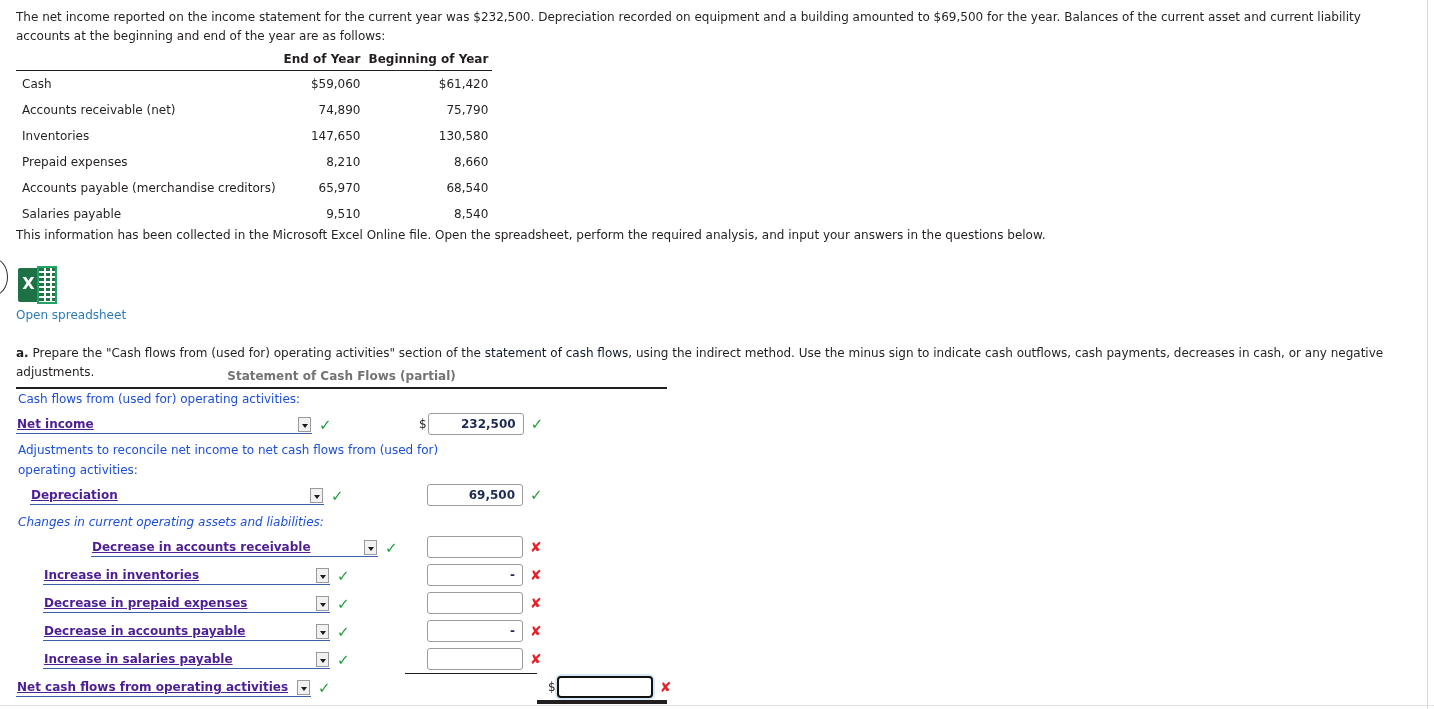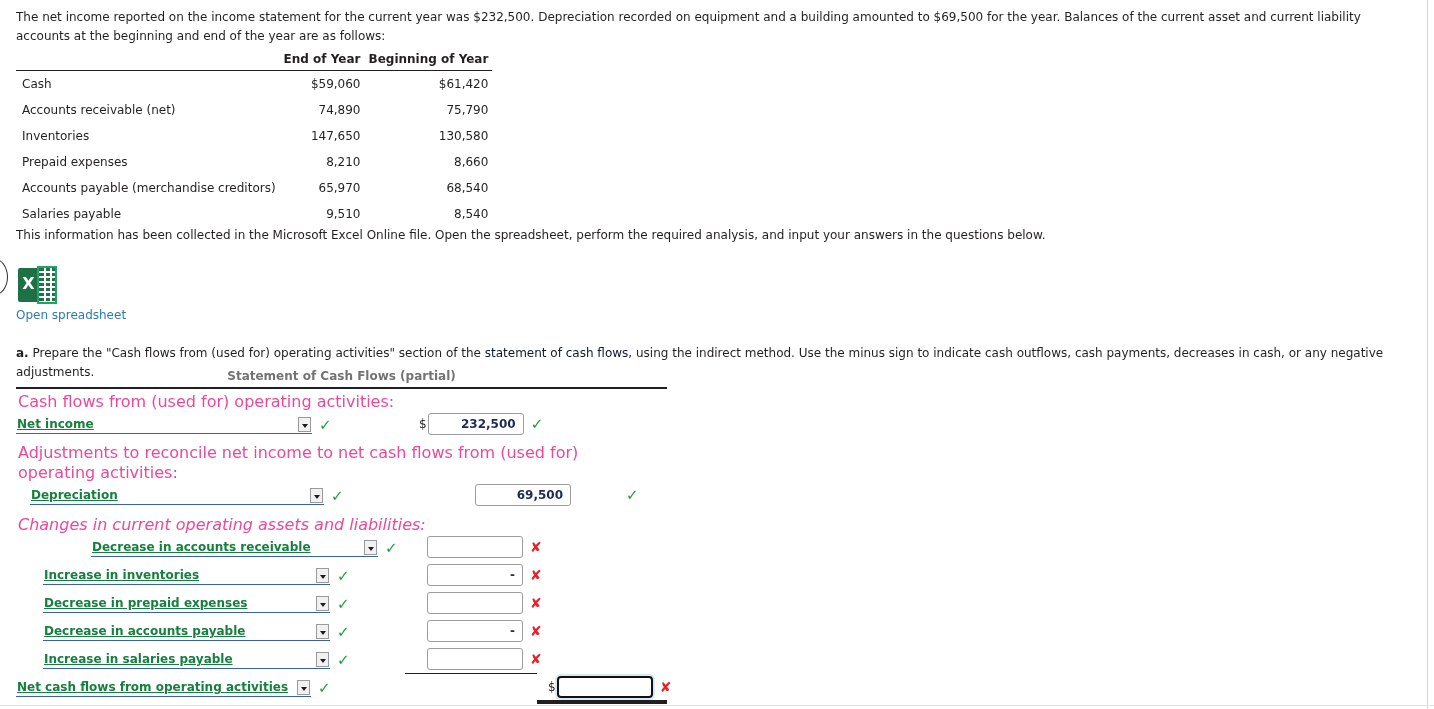--- a/index.html
+++ b/index.html
@@ -142,22 +142,22 @@
   }
   #statement-title-rule {
     position: absolute;
     left: 16px; top: 387px;
     width: 651px; height: 2px;
     background: #231f20;
   }
 
   .stmt-line {
     position: absolute;
-    font-size: 16px;
-    color: #ec4899;
+    font-size: 12px;
+    color: #1d4ed8;
     white-space: nowrap;
   }
   #line-cashflows-from { left: 18px; top: 392px; }
   #line-adjustments-1  { left: 18px; top: 443px; }
   #line-adjustments-2  { left: 18px; top: 463px; }
   #line-changes        { left: 18px; top: 515px; font-style: italic; }
 
   
   .stmt-row {
     position: absolute;
@@ -172,21 +172,21 @@
     height: 18px;
     border-bottom: 1px solid #3b5fa8;
     box-sizing: border-box;
   }
   .select-text {
     position: absolute;
     left: 0; top: 0;
     line-height: 17px;
     font-size: 12px;
     font-weight: bold;
-    color: #15803d;
+    color: #4c1d95;
     text-decoration: underline;
     white-space: nowrap;
     padding-left: 1px;
   }
   .select-arrow {
     position: absolute;
     right: 1px; top: 1px;
     width: 13px; height: 15px;
     background: #f1f1f1;
     border: 1px solid #9a9a9a;
@@ -357,21 +357,21 @@
       <input type="text" class="amount-box" value="232,500" style="">
       <span class="mark mark-correct">✓</span>
     </div>
     <div class="stmt-row" style="left: 30px; top: 484px;">
       <span class="select-wrap" style="width: 294px;">
         <span class="select-text">Depreciation</span>
         <span class="select-arrow"></span>
       </span>
       <span class="mark mark-correct">✓</span>
     </div>
-    <div class="stmt-row" style="left: 419px; top: 483px; gap: 48px;">
+    <div class="stmt-row" style="left: 419px; top: 483px;">
       <span style="display: inline-block; width: 8px;"></span>
       <input type="text" class="amount-box" value="69,500" style="">
       <span class="mark mark-correct">✓</span>
     </div>
     <div class="stmt-row" style="left: 43px; top: 536px;">
       <span class="select-wrap" style="width: 287px; margin-left: 48px;">
         <span class="select-text">Decrease in accounts receivable</span>
         <span class="select-arrow"></span>
       </span>
       <span class="mark mark-correct">✓</span>

